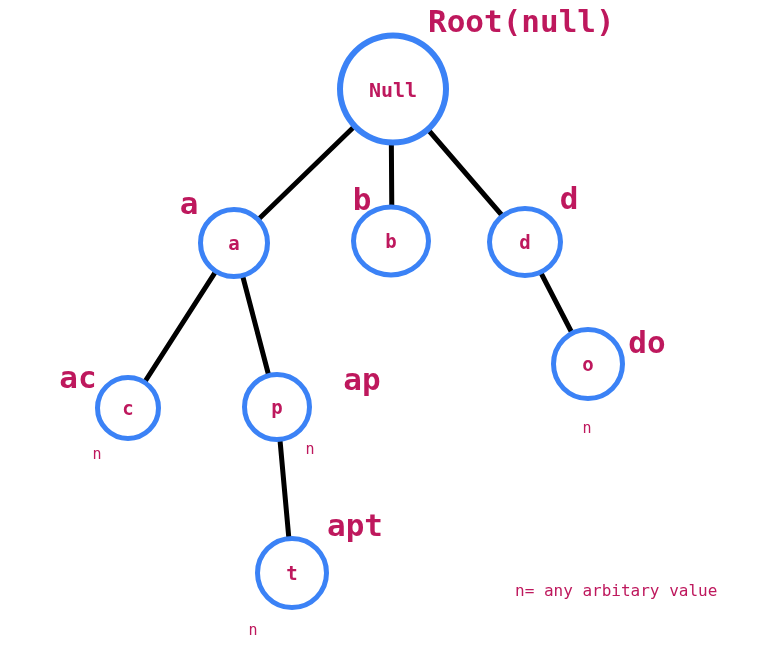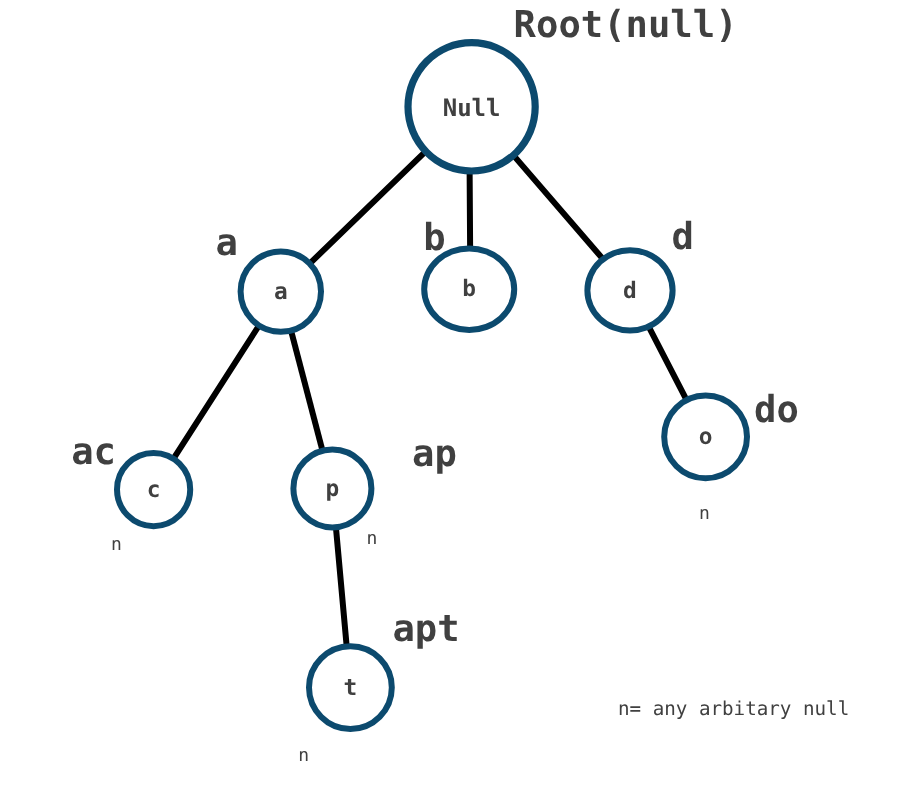--- a/index.html
+++ b/index.html
@@ -7,37 +7,37 @@
     padding: 0;
     background: #ffffff;
   }
   .canvas {
     position: relative;
     width: 745px;
     height: 663px;
     background: #ffffff;
     overflow: hidden;
     font-family: "DejaVu Sans Mono", monospace;
-    color: #404040;
+    color: #be185d;
   }
   .edges {
     position: absolute;
     left: 0;
     top: 0;
     z-index: 0;
   }
   .edges line {
     stroke: #000000;
     stroke-width: 5;
     stroke-linecap: round;
   }
   .node {
     position: absolute;
     box-sizing: border-box;
-    border: 5px solid #0c4a6e;
+    border: 5px solid #3b82f6;
     border-radius: 50%;
     background: #ffffff;
     transform: translate(-50%, -50%);
     display: flex;
     align-items: center;
     justify-content: center;
     z-index: 1;
     font-weight: bold;
     font-size: 19px;
     line-height: 1;
@@ -138,15 +138,15 @@
   <div class="word-label" style="left:78px; top:377px;">ac</div>
   <div class="word-label" style="left:362px; top:379px;">ap</div>
   <div class="word-label" style="left:647px; top:342px;">do</div>
   <div class="word-label" style="left:355px; top:525px;">apt</div>
 
   <div class="value-marker" style="left:97px; top:454px;">n</div>
   <div class="value-marker" style="left:310px; top:449px;">n</div>
   <div class="value-marker" style="left:587px; top:428px;">n</div>
   <div class="value-marker" style="left:253px; top:630px;">n</div>
 
-  <div class="legend-note">n= any arbitary null</div>
+  <div class="legend-note">n= any arbitary value</div>
 
 </div>
 
 </body></html>

